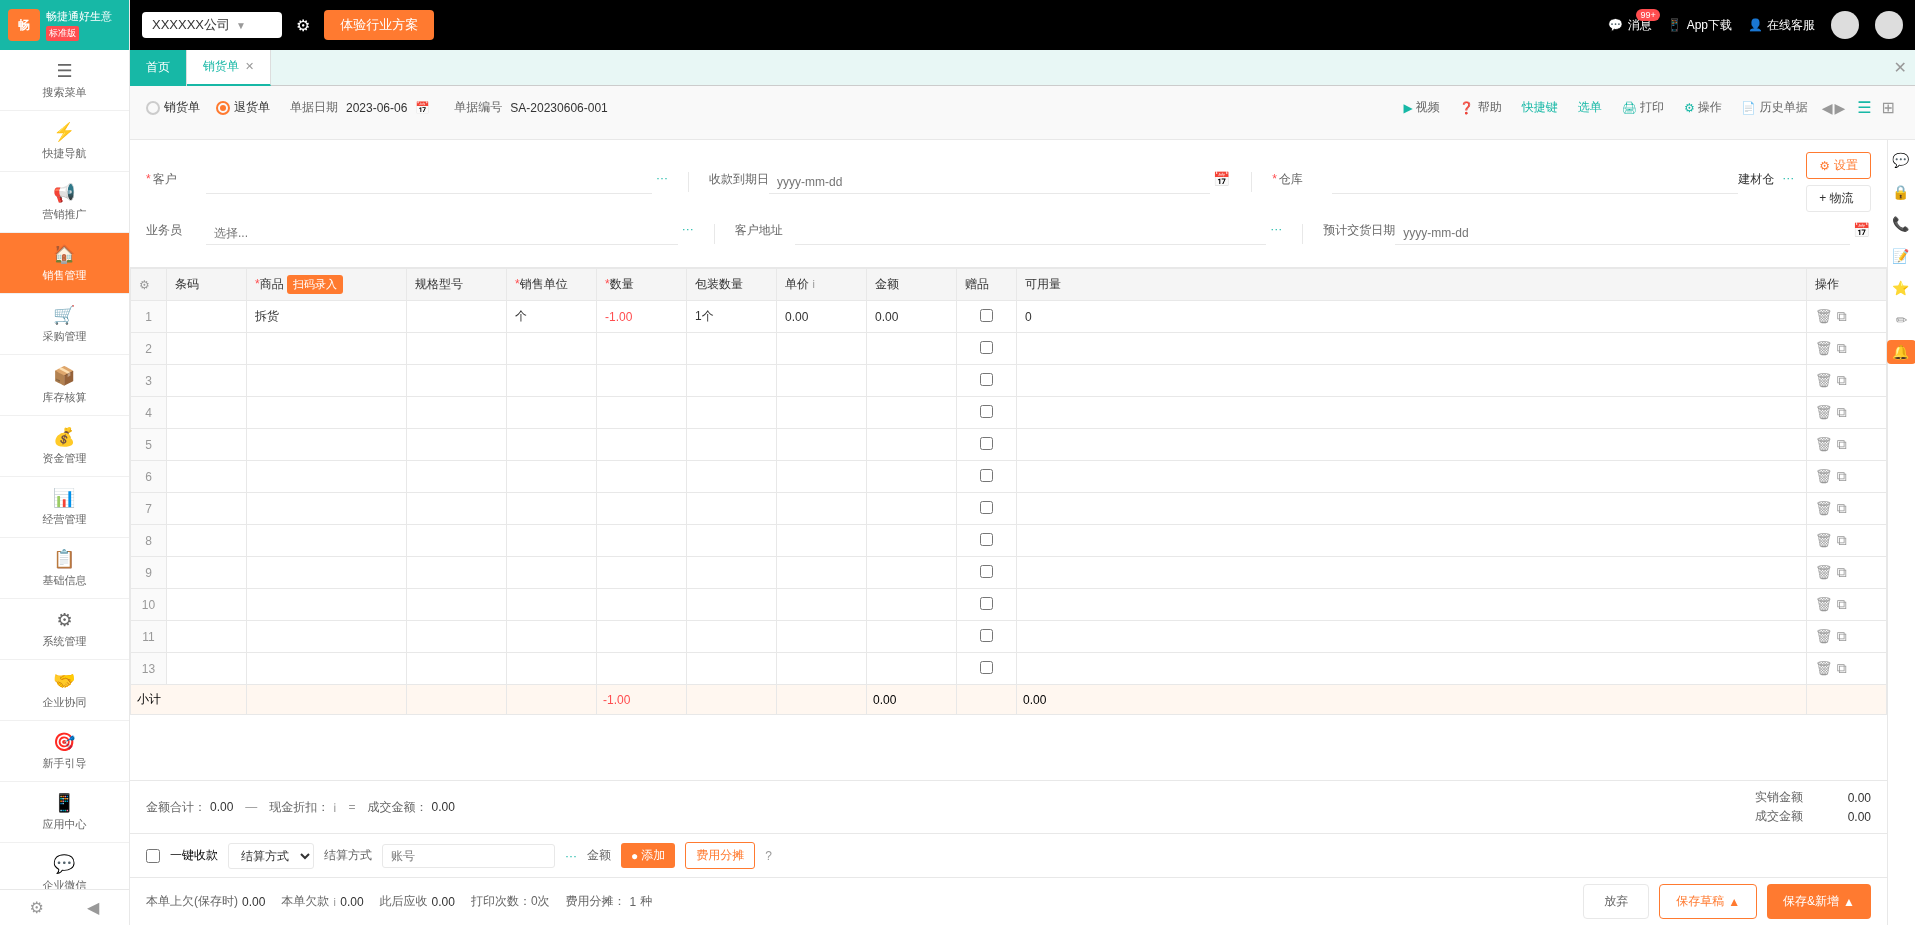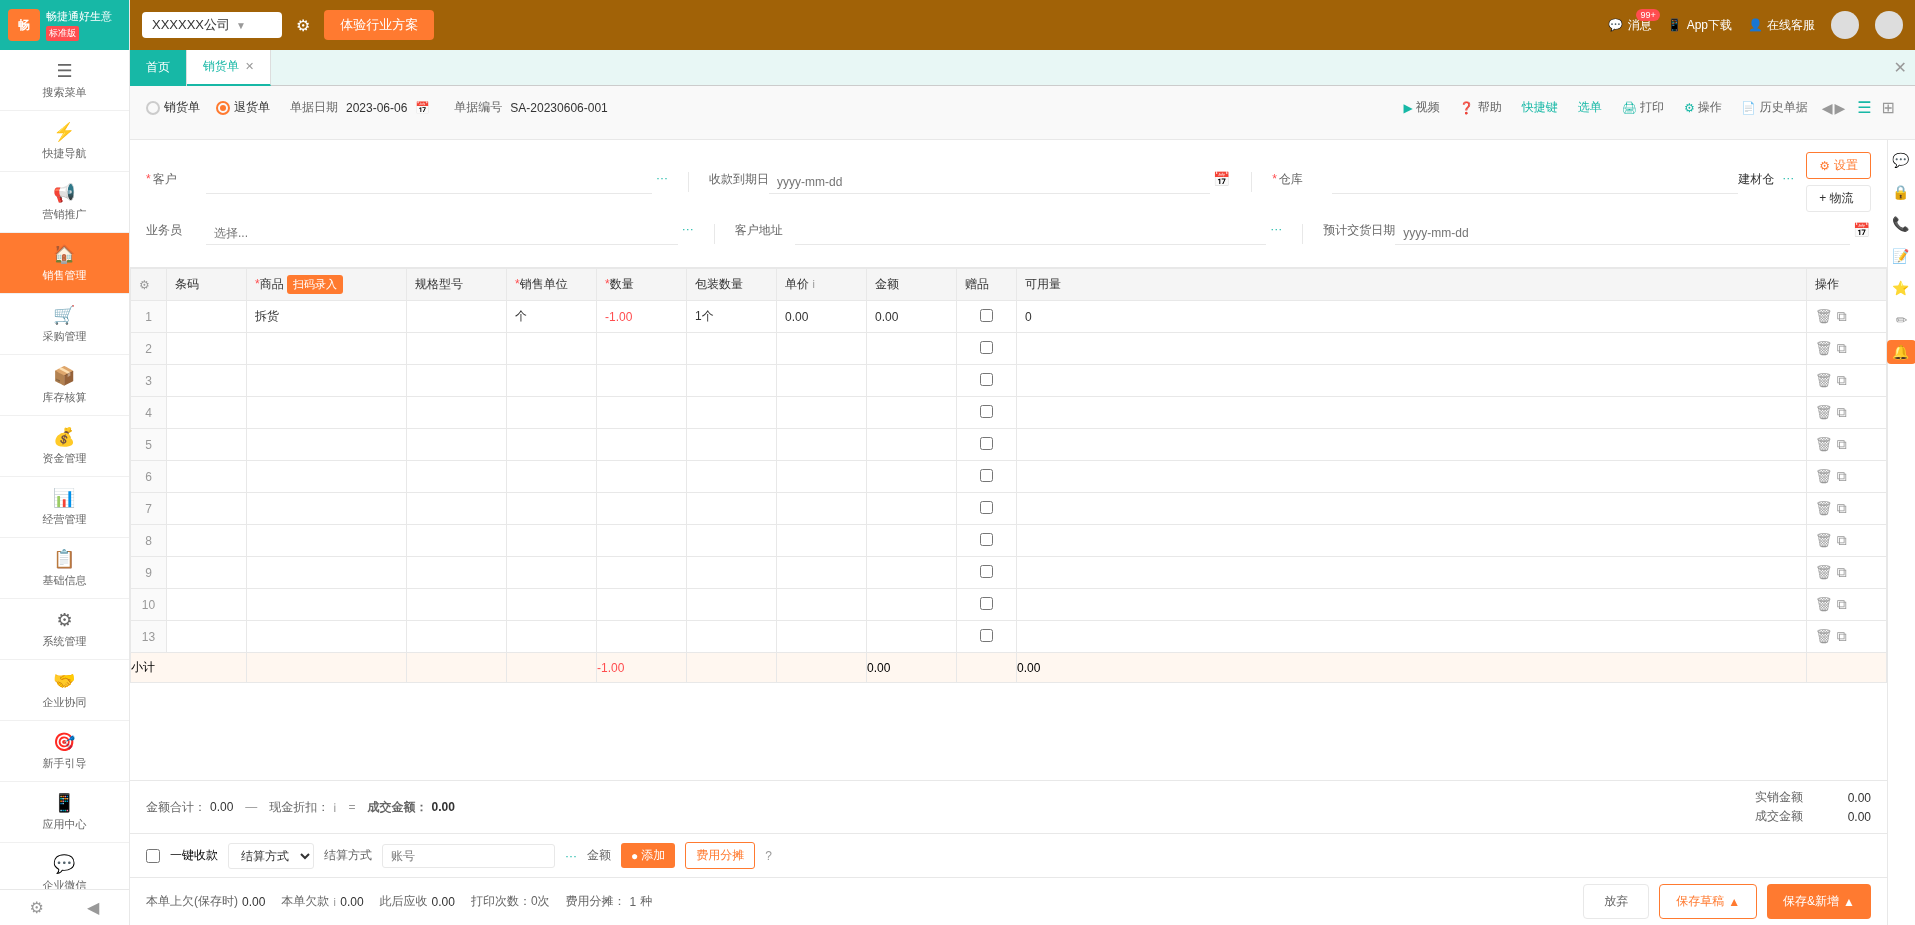--- a/index.html
+++ b/index.html
@@ -16,21 +16,21 @@
     .sidebar-item.active { background: #ff7a30; color: white; }
     .sidebar-item .s-icon { font-size: 18px; margin-bottom: 3px; }
     .sidebar-item .s-label { font-size: 11px; text-align: center; }
     .sidebar-bottom { display: flex; align-items: center; justify-content: space-around; padding: 8px; border-top: 1px solid #e8e8e8; }
     .sidebar-bottom-icon { color: #999; cursor: pointer; font-size: 16px; }
 
     
     .main { flex: 1; display: flex; flex-direction: column; height: 925px; overflow: hidden; }
 
     
-    .topbar { height: 50px; background: #a16207; display: flex; align-items: center; padding: 0 12px; gap: 10px; flex-shrink: 0; }
+    .topbar { height: 50px; background: #000000; display: flex; align-items: center; padding: 0 12px; gap: 10px; flex-shrink: 0; }
     .company-selector { background: white; border-radius: 4px; padding: 4px 10px; display: flex; align-items: center; gap: 6px; cursor: pointer; min-width: 140px; }
     .company-name { color: #333; font-size: 13px; }
     .company-arrow { color: #999; font-size: 10px; }
     .gear-btn { color: white; font-size: 16px; cursor: pointer; padding: 4px; }
     .trial-btn { background: #ff7a30; color: white; border: none; border-radius: 4px; padding: 6px 16px; cursor: pointer; font-size: 13px; }
     .topbar-right { margin-left: auto; display: flex; align-items: center; gap: 16px; }
     .topbar-action { display: flex; align-items: center; gap: 4px; color: white; cursor: pointer; font-size: 12px; position: relative; }
     .badge-red { background: #ff4d4f; color: white; font-size: 9px; padding: 1px 4px; border-radius: 8px; position: absolute; top: -8px; right: -8px; }
     .avatar { width: 28px; height: 28px; border-radius: 50%; background: #ddd; }
 
@@ -88,28 +88,28 @@
     .table-container { flex: 1; overflow-y: auto; }
     table { width: 100%; border-collapse: collapse; }
     thead th { background: #f5f5f5; border: 1px solid #e8e8e8; padding: 6px 8px; text-align: left; font-weight: 500; color: #333; white-space: nowrap; position: sticky; top: 0; z-index: 10; }
     tbody td { border: 1px solid #e8e8e8; padding: 4px 8px; color: #333; height: 32px; }
     tbody tr td:first-child { text-align: center; color: #999; background: #fafafa; }
     .scan-btn { background: #ff7a30; color: white; border: none; padding: 2px 6px; border-radius: 3px; cursor: pointer; font-size: 11px; }
     .col-settings { color: #999; cursor: pointer; }
     .action-btns { display: flex; gap: 4px; }
     .action-btn { color: #999; cursor: pointer; font-size: 14px; }
     .subtotal-row { background: #fff7f0; font-weight: 500; }
-    .subtotal-row td { border: 1px solid #e8e8e8; padding: 6px 0; }
+    .subtotal-row td { border: 1px solid #e8e8e8; padding: 6px 6px; }
 
     
     .footer-calc { padding: 8px 16px; background: white; border-top: 1px solid #e8e8e8; display: flex; align-items: center; gap: 12px; flex-shrink: 0; }
     .calc-item { display: flex; align-items: center; gap: 4px; color: #333; }
     .calc-label { color: #666; }
     .calc-dash { color: #999; }
-    .calc-result { display: flex; align-items: center; gap: 4px; color: #333; font-weight: 700; }
+    .calc-result { display: flex; align-items: center; gap: 4px; color: #333; font-weight: 400; }
     .info-icon { color: #999; cursor: pointer; }
     .equals { color: #999; }
     .right-totals { margin-left: auto; display: flex; flex-direction: column; gap: 2px; }
     .total-line { display: flex; align-items: center; gap: 8px; justify-content: flex-end; }
     .total-label { color: #666; }
     .total-value { color: #333; font-weight: 500; min-width: 60px; text-align: right; }
 
     
     .payment-row { padding: 8px 16px; background: white; border-top: 1px solid #e8e8e8; display: flex; align-items: center; gap: 10px; flex-shrink: 0; }
     .payment-checkbox { width: 14px; height: 14px; cursor: pointer; }
@@ -576,20 +576,39 @@
     <td style="text-align:center;"><input type="checkbox" style=""></td>
     <td></td>
     <td>
       <div class="action-btns">
         <span class="action-btn">🗑</span>
         <span class="action-btn">⧉</span>
       </div>
     </td>
   </tr>
                   <tr>
+    <td style="text-align:center; color:#999; background:#fafafa;">11</td>
+    <td><input type="text" style="border: none; width: 100%; outline: none;" value=""></td>
+    <td></td>
+    <td><input type="text" style="border: none; width: 100%; outline: none;" value=""></td>
+    <td></td>
+    <td style=""></td>
+    <td></td>
+    <td></td>
+    <td></td>
+    <td style="text-align:center;"><input type="checkbox" style=""></td>
+    <td></td>
+    <td>
+      <div class="action-btns">
+        <span class="action-btn">🗑</span>
+        <span class="action-btn">⧉</span>
+      </div>
+    </td>
+  </tr>
+                  <tr>
     <td style="text-align:center; color:#999; background:#fafafa;">13</td>
     <td><input type="text" style="border: none; width: 100%; outline: none;" value=""></td>
     <td></td>
     <td><input type="text" style="border: none; width: 100%; outline: none;" value=""></td>
     <td></td>
     <td style=""></td>
     <td></td>
     <td></td>
     <td></td>
     <td style="text-align:center;"><input type="checkbox" style=""></td>

